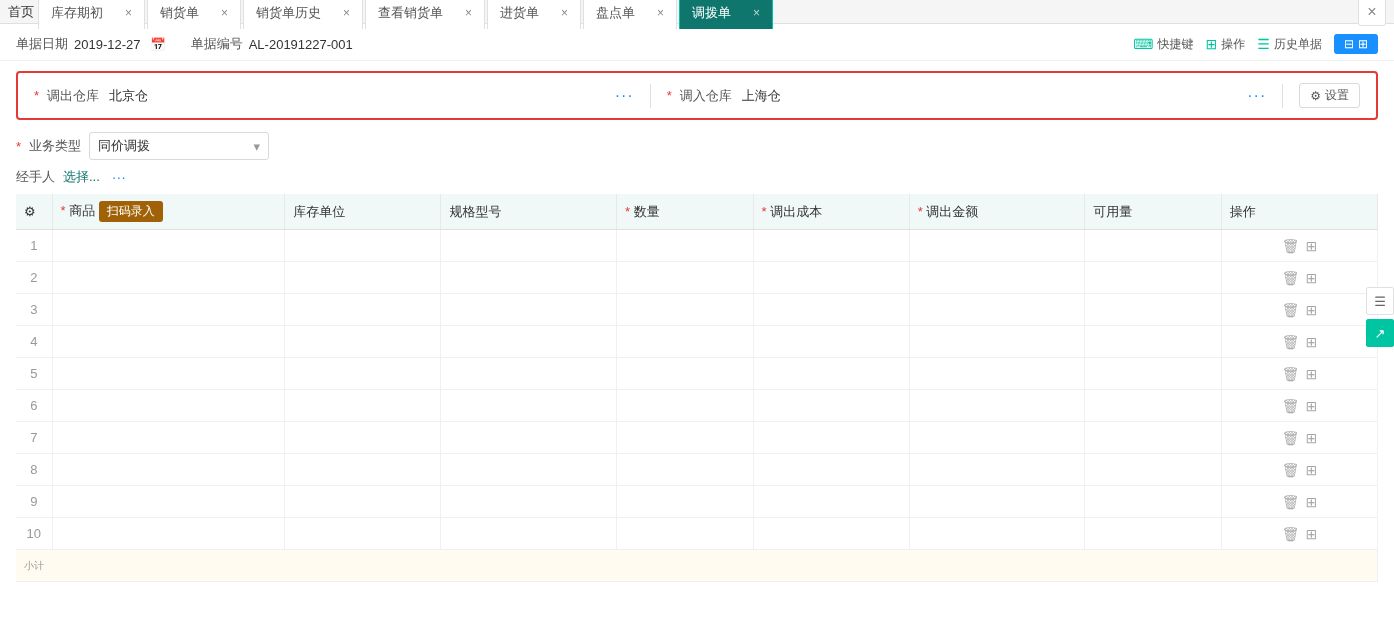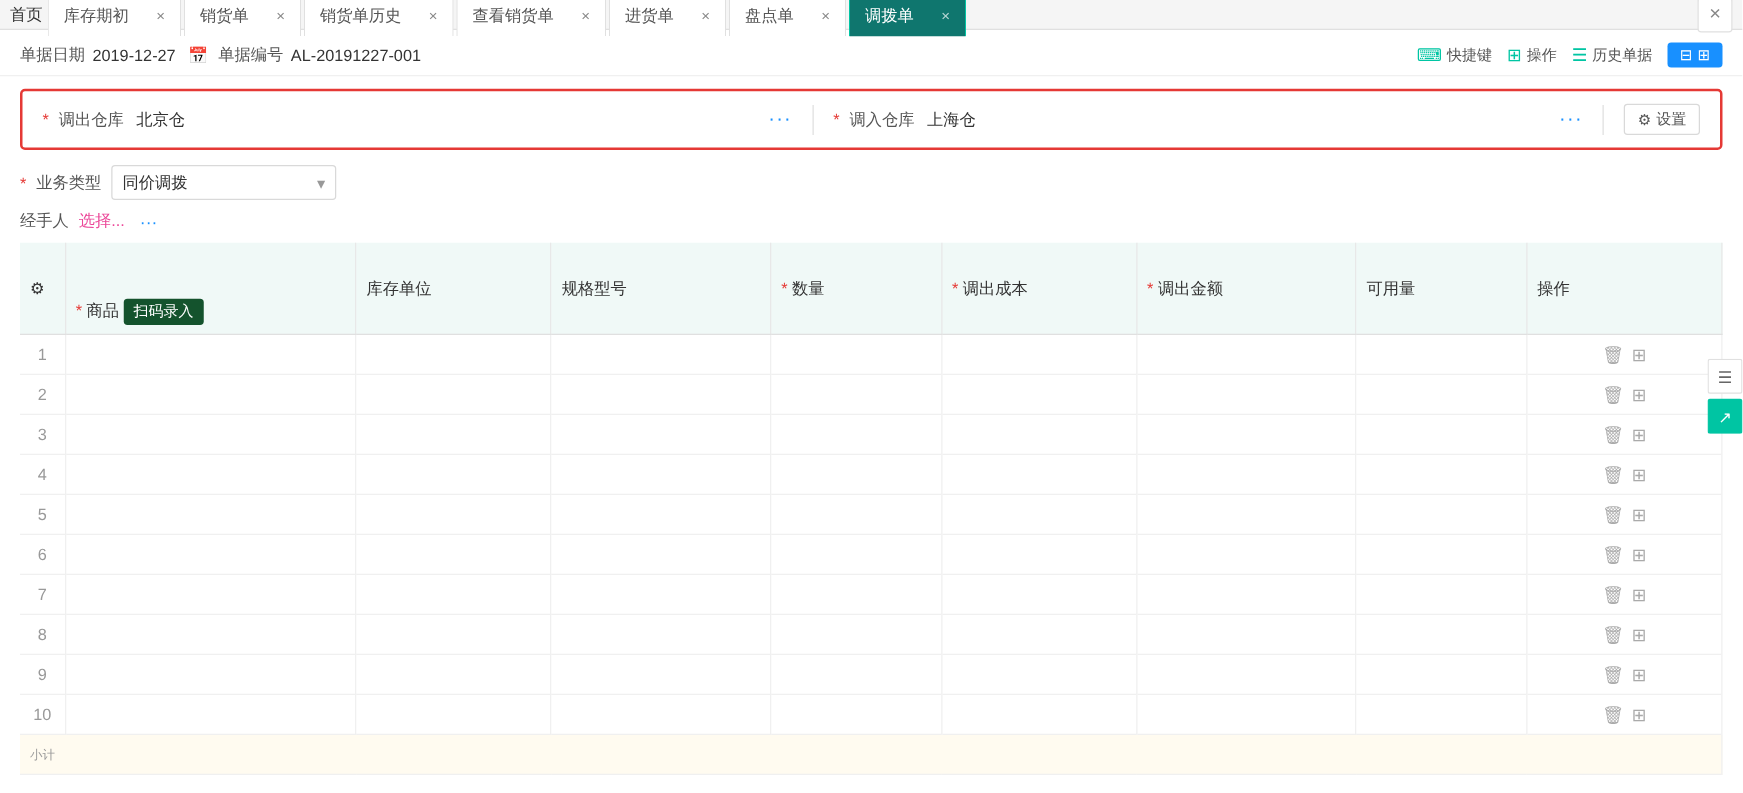--- a/index.html
+++ b/index.html
@@ -30,21 +30,21 @@
     
     .tab-bar-close {
       margin-left: auto; width: 28px; height: 28px;
       display: flex; align-items: center; justify-content: center;
       cursor: pointer; color: #888; font-size: 16px; border: 1px solid #e0e0e0; border-radius: 3px; background: #fff;
     }
 
     
     .form-header {
       display: flex; align-items: center; padding: 10px 16px 6px 16px;
-      border-bottom: 1px solid #f0f0f0; gap: 8px; flex-wrap: wrap;
+      border-bottom: 1px solid #f0f0f0; gap: 24px; flex-wrap: wrap;
     }
     .form-header .field { display: flex; align-items: center; gap: 6px; }
     .form-header .field-label { color: #555; font-size: 13px; }
     .form-header .field-value { color: #333; font-size: 13px; font-weight: 500; }
     .calendar-icon { color: #999; cursor: pointer; margin-left: 4px; }
 
     
     .toolbar-right {
       margin-left: auto; display: flex; align-items: center; gap: 12px;
     }
@@ -85,21 +85,21 @@
       display: flex; align-items: center; gap: 6px;
       min-width: 180px; border: 1px solid #d9d9d9; border-radius: 3px;
       padding: 4px 8px; background: #fff; cursor: pointer;
     }
     .biz-select-value { flex: 1; color: #333; }
     .biz-select-arrow { color: #999; }
     .person-row {
       display: flex; align-items: center; padding: 0 16px 8px 16px; gap: 8px;
     }
     .person-label { color: #555; }
-    .person-placeholder { color: #ec4899; }
+    .person-placeholder { color: #0f766e; }
     .dots-btn-small { color: #1890ff; cursor: pointer; font-size: 14px; margin-left: 4px; }
 
     
     .table-wrap { padding: 0 16px; overflow-x: auto; }
     .data-table {
       width: 100%; border-collapse: collapse; font-size: 13px;
     }
     .data-table thead tr {
       background: #f0f9f7; border-bottom: 1px solid #e0e0e0;
     }
@@ -111,22 +111,22 @@
     .data-table tbody tr { border-bottom: 1px solid #f0f0f0; }
     .data-table tbody tr.subtotal { background: #fffbf0; }
     .data-table tbody td {
       padding: 6px 8px; color: #333; border-right: 1px solid #f0f0f0;
       height: 32px; white-space: nowrap;
     }
     .data-table tbody td.row-num { color: #999; text-align: center; width: 36px; }
     .row-actions { display: flex; align-items: center; gap: 6px; justify-content: center; }
     .action-icon { color: #aaa; cursor: pointer; font-size: 14px; }
     .scan-btn {
-      background: #14532d; color: #fff; border: none; border-radius: 3px;
-      padding: 2px 8px; font-size: 12px; cursor: pointer; margin-top: 38px;
+      background: #a16207; color: #fff; border: none; border-radius: 3px;
+      padding: 2px 8px; font-size: 12px; cursor: pointer;
     }
 
     
     .side-float {
       position: fixed; right: 0; top: 50%; transform: translateY(-50%);
       display: flex; flex-direction: column; gap: 4px; z-index: 100;
     }
     .side-btn {
       width: 28px; height: 28px; background: #fff; border: 1px solid #e0e0e0;
       display: flex; align-items: center; justify-content: center;

